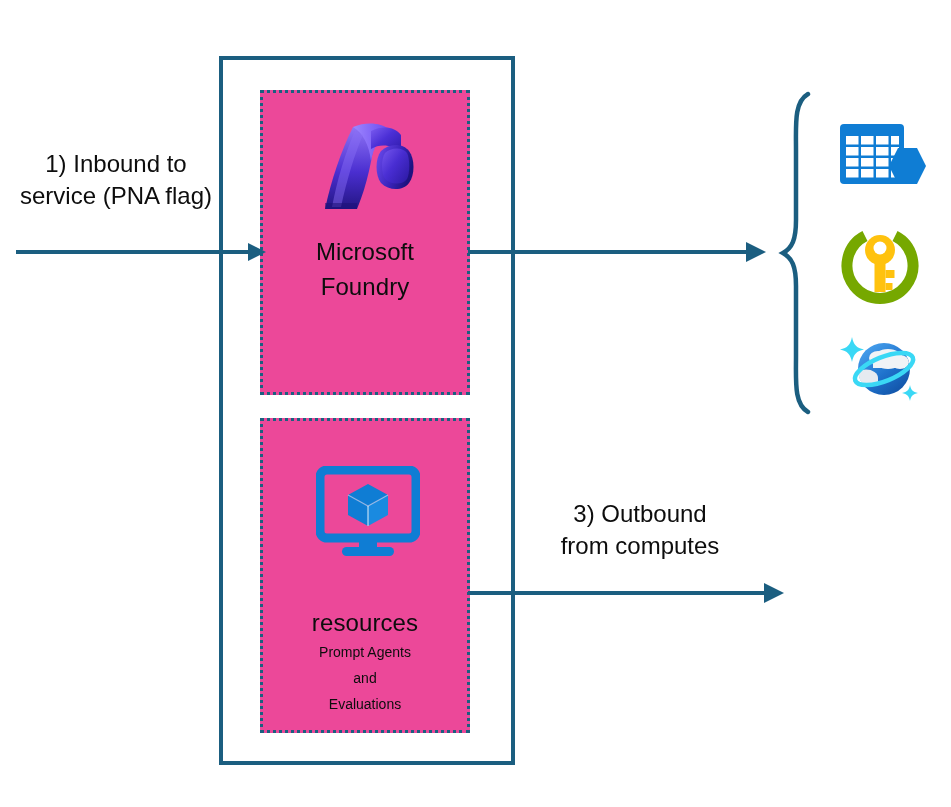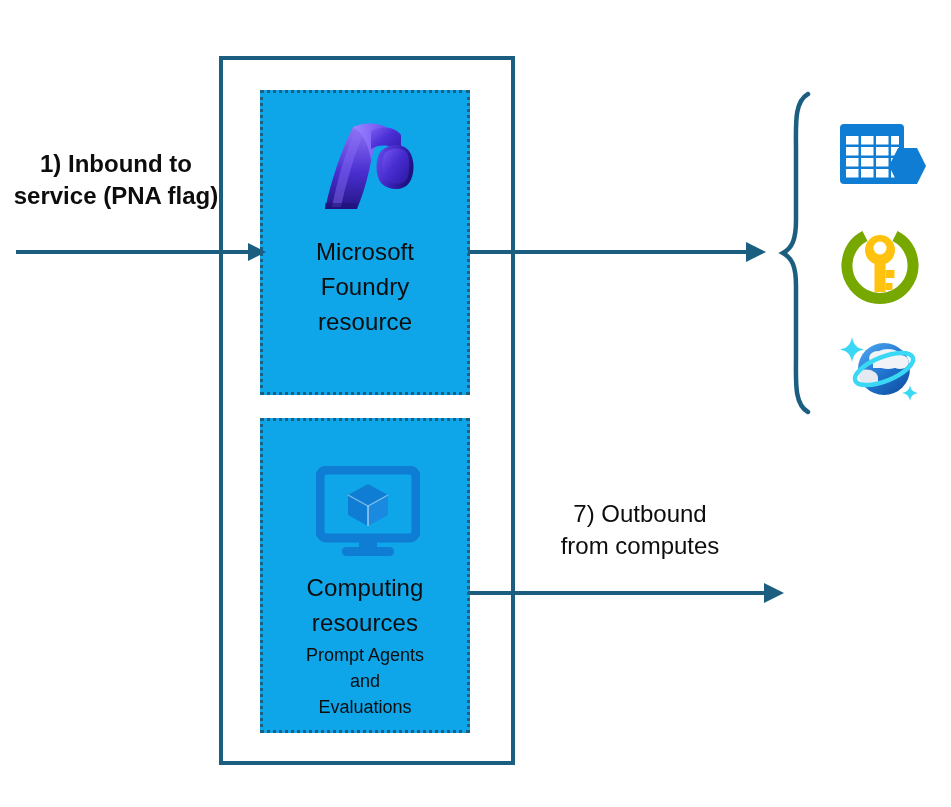--- a/index.html
+++ b/index.html
@@ -29,21 +29,21 @@
     height: 709px;
     border: 4px solid #1b5e80;
     box-sizing: border-box;
     background: transparent;
   }
 
   
   .dotted-box {
     border: 3px dotted #1b6080;
     box-sizing: border-box;
-    background: #0ea5e9;
+    background: #ec4899;
   }
   #foundry-box {
     left: 260px;
     top: 90px;
     width: 210px;
     height: 305px;
   }
   #compute-box {
     left: 260px;
     top: 418px;
@@ -60,35 +60,35 @@
     font-size: 24px;
     line-height: 1.42;
     color: #0d0d0d;
     letter-spacing: 0.1px;
   }
   .node-sub {
     position: absolute;
     left: 0;
     width: 100%;
     text-align: center;
-    font-size: 18px;
+    font-size: 14px;
     line-height: 1.42;
     color: #0d0d0d;
   }
 
   
   .flow-label {
     position: absolute;
     text-align: center;
     font-size: 24px;
     line-height: 1.32;
     color: #0d0d0d;
     white-space: pre-line;
   }
-  #label-1 { left: 2px;   top: 148px; width: 228px; font-weight: bold; }
+  #label-1 { left: 2px;   top: 148px; width: 228px; }
   #label-2 { left: 512px; top: 124px; width: 218px; }
   #label-3 { left: 520px; top: 498px; width: 240px; }
 
   
   .arrow-svg { position: absolute; overflow: visible; }
 
   
   .icon { position: absolute; }
 
   
@@ -142,21 +142,20 @@
         <path d="M74 38 C 80 32, 92 32, 96 38 C 99 44, 99 58, 96 64 C 92 70, 80 70, 74 64 C 70 58, 70 44, 74 38 Z" fill="url(#fgA)" opacity="0.85"></path>
 
         <path d="M44 16 C 34 38, 26 66, 21 92 L 30 92 C 36 64, 44 38, 52 20 Z" fill="#8a6ef7" opacity="0.45"></path>
 
         <path d="M14 88 L 46 88 L 46 94 L 14 94 Z" fill="#1d1178" opacity="0.55"></path>
       </svg>
     </div>
 
     <div class="node-title" style="top:142px;">Microsoft</div>
     <div class="node-title" style="top:177px;text-align:center;">Foundry</div>
-    <div class="node-title" style="top:212px;">resource</div>
   </div>
 
   <div id="compute-box" class="abs dotted-box">
 
     <div class="icon" style="left:53px; top:45px;">
       <svg width="104" height="94" viewBox="0 0 104 94" xmlns="http://www.w3.org/2000/svg">
 
         <rect x="4" y="4" width="96" height="68" rx="7" ry="7" fill="none" stroke="#0f7dd4" stroke-width="9"></rect>
 
         <rect x="43" y="70" width="18" height="13" fill="#0f7dd4"></rect>
@@ -167,21 +166,20 @@
 
         <path d="M32 29 L 52 40 L 52 60 L 32 49 Z" fill="#0f7dd4"></path>
 
         <path d="M72 29 L 72 49 L 52 60 L 52 40 Z" fill="#1a8ae0"></path>
 
         <path d="M52 40 L 52 60" stroke="#ffffff" stroke-width="1.6" opacity="0.55" fill="none"></path>
         <path d="M32 29 L 52 40 L 72 29" stroke="#ffffff" stroke-width="1.4" opacity="0.45" fill="none"></path>
       </svg>
     </div>
 
-    <div class="node-title" style="top:150px;">Computing</div>
     <div class="node-title" style="top:185px;">resources</div>
     <div class="node-sub" style="top:222px;">Prompt Agents</div>
     <div class="node-sub" style="top:274px;">Evaluations</div>
     <div class="node-sub" style="top:248px;">and</div>
   </div>
 
   <svg class="arrow-svg" style="left:0px; top:236px;" width="270" height="34" xmlns="http://www.w3.org/2000/svg">
     <line x1="16" y1="16" x2="248" y2="16" stroke="#1b5e80" stroke-width="4"></line>
     <polygon points="248,7 266,16 248,25" fill="#1b5e80"></polygon>
   </svg>
@@ -191,21 +189,21 @@
     <polygon points="282,6 302,16 282,26" fill="#1b5e80"></polygon>
   </svg>
 
   <svg class="arrow-svg" style="left:464px; top:577px;" width="324" height="34" xmlns="http://www.w3.org/2000/svg">
     <line x1="4" y1="16" x2="300" y2="16" stroke="#1b5e80" stroke-width="4"></line>
     <polygon points="300,6 320,16 300,26" fill="#1b5e80"></polygon>
   </svg>
 
   <div id="label-1" class="flow-label">1) Inbound to
 service (PNA flag)</div>
-  <div id="label-3" class="flow-label">7) Outbound
+  <div id="label-3" class="flow-label">3) Outbound
 from computes</div>
 
   <div id="brace" class="icon">
     <svg width="40" height="330" viewBox="0 0 40 330" xmlns="http://www.w3.org/2000/svg">
       <path d="M32 6
                C 18 14, 20 36, 20 62
                L 20 132
                C 20 152, 16 160, 7 165
                C 16 170, 20 178, 20 198
                L 20 268

